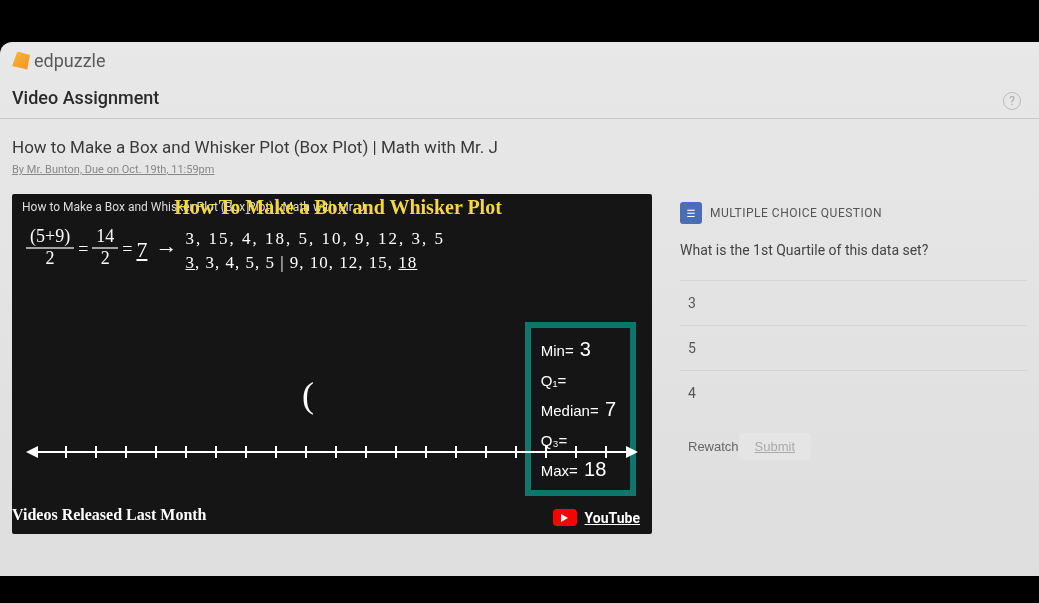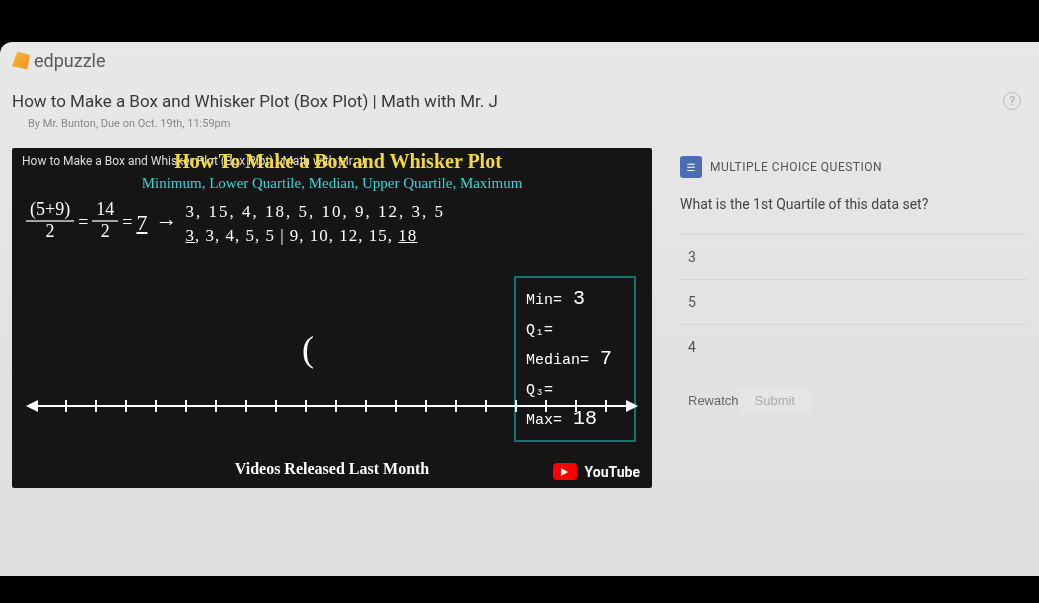--- a/index.html
+++ b/index.html
@@ -5,79 +5,79 @@
     * { margin: 0; padding: 0; box-sizing: border-box; }
     body { font-family: -apple-system, BlinkMacSystemFont, "Segoe UI", Roboto, sans-serif; background: #000; width: 1039px; height: 603px; overflow: hidden; }
     .top-black { height: 42px; background: #000; }
     .main-area { background: linear-gradient(to bottom, #e8e8e8, #dedede); height: 534px; padding: 0; position: relative; border-top-left-radius: 12px; }
     .brand-row { display: flex; align-items: center; padding: 8px 12px 2px; }
     .brand-icon { width: 18px; height: 18px; background: linear-gradient(135deg, #f7b731, #f0932b); border-radius: 3px; margin-right: 4px; clip-path: polygon(30% 0%, 100% 20%, 85% 100%, 0% 80%); }
     .brand-text { color: #5a5a5a; font-size: 18px; font-weight: 400; }
     .help-icon { position: absolute; right: 18px; top: 50px; color: #aaa; font-size: 16px; border: 1px solid #bbb; border-radius: 50%; width: 18px; height: 18px; display: flex; align-items: center; justify-content: center; font-size: 12px; }
     .page-subtitle { padding: 14px 12px 10px; font-size: 18px; color: #2a2a2a; font-weight: 500; border-bottom: 1px solid #c8c8c8; }
     .assignment-title { padding: 18px 12px 4px; font-size: 17px; color: #3a3a3a; font-weight: 400; }
-    .meta-line { padding: 2px 28px 12px; font-size: 11px; color: #888; }
+    .meta-line { padding: 2px 12px 12px; font-size: 11px; color: #888; text-decoration: underline; }
     .content-row { display: flex; padding: 6px 12px; gap: 28px; }
     .video-panel { width: 640px; height: 340px; background: #151515; border-radius: 2px; position: relative; color: #fff; overflow: hidden; }
     .vp-topline { font-size: 12px; padding: 6px 10px 0; color: #dcdcdc; }
     .vp-sub { font-size: 10px; padding: 0 10px; color: #aaa; }
     .vp-title { font-family: "Comic Sans MS", cursive; text-align: center; font-size: 20px; color: #f5d742; margin-top: -18px; font-weight: bold; padding-left: 12px; }
     .vp-terms { font-family: "Comic Sans MS", cursive; text-align: center; font-size: 15px; color: #32d6d6; margin-top: 2px; }
     .vp-work { display: flex; align-items: flex-start; padding: 8px 14px 0; font-family: "Comic Sans MS", cursive; }
     .vp-frac { text-align: center; font-size: 18px; line-height: 1.1; }
     .vp-frac .num { border-bottom: 2px solid #a3a3a3; padding: 0 4px; }
     .vp-arrow { font-size: 22px; margin: 0 8px; align-self: flex-start; margin-top: 6px; }
     .vp-data { font-size: 17px; line-height: 1.4; }
     .vp-data .row1 { letter-spacing: 2px; }
     .vp-data .row2 { letter-spacing: 1px; }
-    .vp-box { position: absolute; right: 16px; top: 128px; border: 2px solid #0f766e; padding: 6px 22px 6px 10px; font-family: Liberation Mono, monospace; font-size: 15px; line-height: 1.5; }
+    .vp-box { position: absolute; right: 16px; top: 128px; border: 6px solid #0f766e; padding: 6px 14px 6px 10px; font-family: Liberation Sans, sans-serif; font-size: 15px; line-height: 1.5; }
     .vp-box .val { font-size: 20px; margin-left: 2px; }
     .vp-cursor { position: absolute; left: 290px; top: 180px; font-family: "Comic Sans MS", cursive; font-size: 36px; color: #fff; }
     .vp-numberline { position: absolute; left: 14px; top: 244px; width: 612px; height: 28px; }
     .nl-line { stroke: #fff; stroke-width: 2; }
-    .vp-bottom { position: absolute; bottom: 10px; left: 0; right: 0; text-align: center; font-family: "Comic Sans MS", cursive; font-size: 16px; font-weight: bold; }
-    .yt-badge { position: absolute; right: 12px; bottom: 8px; display: flex; align-items: center; gap: 8px; font-size: 14px; font-weight: bold; }
+    .vp-bottom { position: absolute; bottom: 10px; left: 0; right: 0; font-family: "Comic Sans MS", cursive; font-size: 16px; font-weight: bold; }
+    .yt-badge { position: absolute; right: 12px; bottom: 8px; display: flex; align-items: center; gap: 8px; font-size: 14px; font-weight: bold; text-decoration: underline; }
     .yt-icon { width: 24px; height: 17px; background: #ff0000; border-radius: 4px; display: flex; align-items: center; justify-content: center; }
     .yt-tri { width: 0; height: 0; border-left: 7px solid #fff; border-top: 4px solid transparent; border-bottom: 4px solid transparent; }
     .question-panel { flex: 1; padding-top: 8px; }
     .q-type-row { display: flex; align-items: center; gap: 8px; margin-bottom: 18px; }
     .q-type-icon { width: 22px; height: 22px; background: #4a6db5; border-radius: 3px; display: flex; align-items: center; justify-content: center; color: #fff; font-size: 10px; }
     .q-type-text { font-size: 12px; color: #555; letter-spacing: 0.5px; }
     .q-text { font-size: 14px; color: #444; margin-bottom: 22px; }
     .answer { padding: 14px 8px; border-top: 1px solid #d5d5d5; font-size: 14px; color: #555; cursor: pointer; }
     .answer:last-of-type { border-bottom: 1px solid #d5d5d5; }
     .bottom-actions { display: flex; justify-content: flex-start; padding: 18px 8px 0; }
     .rewatch-btn { font-size: 13px; color: #666; background: transparent; border: none; cursor: pointer; }
-    .submit-btn { font-size: 13px; color: #aaa; background: #e5e5e5; border: none; padding: 6px 16px; border-radius: 4px; cursor: pointer; }
+    .submit-btn { font-size: 13px; color: #aaa; background: #e5e5e5; border: none; padding: 6px 16px; border-radius: 4px; cursor: pointer; text-decoration: underline; }
     .underline { text-decoration: underline; }
   </style>
 </head>
 <body>
 
 <div class="top-black"></div>
 
 <div class="main-area">
 
   <div class="brand-row">
     <div class="brand-icon"></div>
     <div class="brand-text">edpuzzle</div>
   </div>
 
   <div class="help-icon">?</div>
 
+  <div class="page-subtitle">Video Assignment</div>
 
   <div class="assignment-title">How to Make a Box and Whisker Plot (Box Plot) | Math with Mr. J</div>
   <div class="meta-line">By Mr. Bunton, Due on Oct. 19th, 11:59pm</div>
 
   <div class="content-row">
 
     <div class="video-panel">
       <div class="vp-topline">How to Make a Box and Whisker Plot (Box Plot) | Math with Mr. J</div>
       <div class="vp-title">How To Make a Box and Whisker Plot</div>
-      <div class="vp-terms">Minimum, Lower Quartile, Median, Upper Quartile, Maximum</div>
 
       <div class="vp-work">
         <div class="vp-frac">
           <div class="num">(5+9)</div>
           <div>2</div>
         </div>
         <span style="font-size:18px; margin:12px 4px 0;">=</span>
         <div class="vp-frac">
           <div class="num">14</div>
           <div>2</div>

